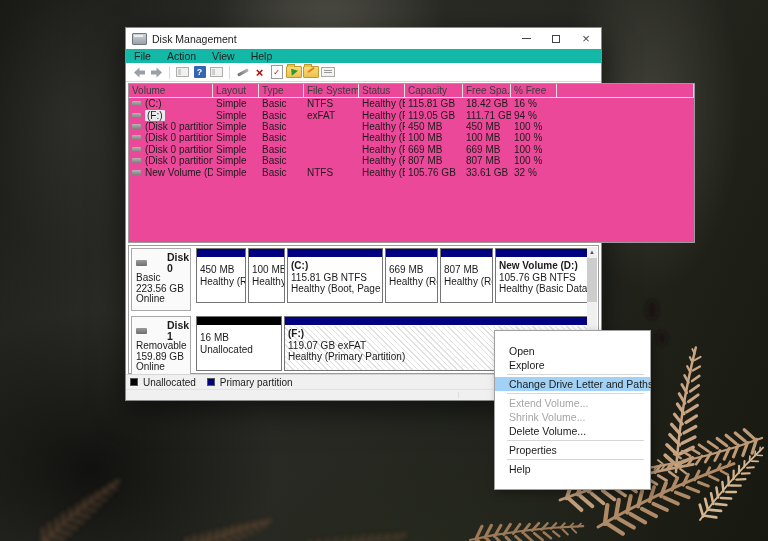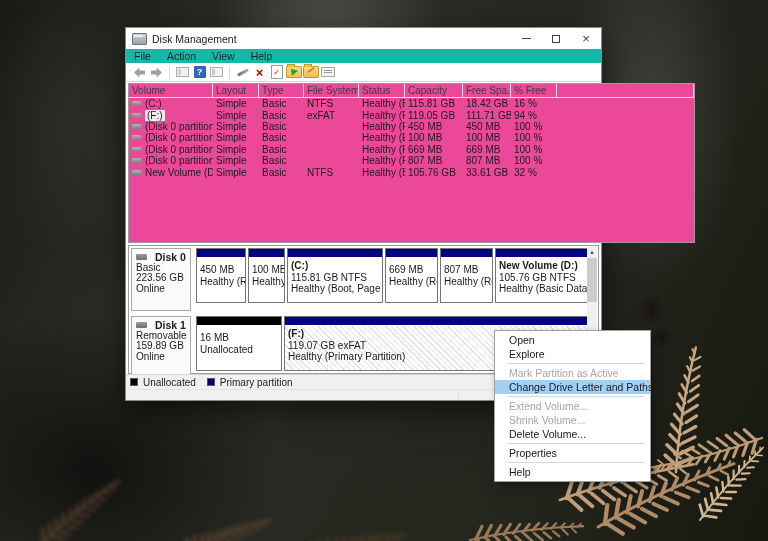--- a/index.html
+++ b/index.html
@@ -60,21 +60,21 @@
   .lv-row{display:flex;height:11.4px;align-items:center;}
   .lv-row .cell{padding-left:3px;box-sizing:border-box;overflow:hidden;white-space:nowrap;display:flex;align-items:center;}
   .c0{width:84px;}.c1{width:46px;}.c2{width:45px;}.c3{width:55px;}.c4{width:46px;}.c5{width:58px;}.c6{width:48px;}.c7{width:46px;}.c8{flex:1;}
   .vol-ic{width:9px;height:5px;background:linear-gradient(#b5b5b5,#7e7e7e);border-radius:1px;margin-right:4px;flex:none;}
   .sel-pill{background:#e9e9e9;border-radius:1px;padding:0 2px;}
   
   .graphview{position:absolute;left:2px;top:217px;width:471px;height:129px;background:#fff;border:1px solid #9b9b9b;box-sizing:border-box;}
   .disk-row{position:absolute;left:2px;right:13px;height:63px;}
   .dr0{top:2px;} .dr1{top:70px;}
   .disk-label{position:absolute;left:0;top:0;width:60px;height:63px;background:#fafafa;border:1px solid #a8a8a8;box-sizing:border-box;padding:3px 0 0 4px;line-height:10.5px;}
-  .disk-label .dname{font-weight:bold;font-size:10.5px;display:flex;align-items:center;gap:8px;}
+  .disk-label .dname{font-weight:bold;font-size:10.5px;display:flex;align-items:center;gap:20px;}
   .disk-ic{width:11px;height:6px;background:linear-gradient(#9a9a9a,#6f6f6f);border-radius:1px;flex:none;}
   .parts{position:absolute;left:65px;top:0;right:0;height:63px;display:flex;gap:2px;}
   .part{height:55px;border:1px solid #757575;box-sizing:border-box;background:#fff;overflow:hidden;flex:none;}
   .part .bar{height:8px;background:#000080;border-bottom:1px solid #fff;}
   .part .bar.black{background:#000;}
   .part .body{padding:6px 3px 0 3px;line-height:11.5px;white-space:nowrap;overflow:hidden;font-size:10px;}
   .part .body .b1{font-weight:bold;}
   .part.hatched .body{
     height:46px;box-sizing:border-box;
     background:repeating-linear-gradient(45deg,transparent,transparent 3px,rgba(90,90,90,0.18) 3px,rgba(90,90,90,0.18) 4px);
@@ -88,21 +88,21 @@
   .legendbar{position:absolute;left:0;top:346px;right:0;height:15px;background:#f0f0f0;border-top:1px solid #d5d5d5;display:flex;align-items:center;padding-left:4px;box-sizing:border-box;gap:5px;}
   .sw{width:8px;height:8px;border:1px solid #555;box-sizing:border-box;flex:none;}
   .sw-black{background:#000;} .sw-navy{background:#000080;}
   .legendbar .ltext{font-size:10px;color:#1b1b1b;margin-right:6px;}
   .statusbar{position:absolute;left:0;top:361px;right:0;bottom:0;background:#f0f0f0;border-top:1px solid #e2e2e2;}
   .statusbar .div{position:absolute;left:332px;top:2px;bottom:2px;width:1px;background:#dcdcdc;}
   
   .ctxmenu{
     position:absolute;left:494px;top:330px;width:157px;
     background:#fff;border:1px solid #a0a0a0;box-shadow:3px 3px 8px rgba(0,0,0,0.35);
-    padding:2px 0;box-sizing:border-box;font-size:10.5px;color:#1a1a1a;
+    padding:13px 0;box-sizing:border-box;font-size:10.5px;color:#1a1a1a;
   }
   .mi{height:14px;display:flex;align-items:center;padding-left:14px;white-space:nowrap;}
   .mi.disabled{color:#a6a6a6;}
   .mi.hilite{background:#a1d2f5;}
   .msep{height:1px;background:#d7d7d7;margin:2px 6px 2px 12px;}
 </style>
 </head>
 <body>
 
 <div class="bg">
@@ -441,21 +441,20 @@
 
   <div class="statusbar">
       <div class="div"></div>
     </div>
 </div>
 
 <div class="ctxmenu">
   <div class="mi">Open</div>
   <div class="mi">Explore</div>
   <div class="msep"></div>
-  <div class="mi disabled">Mark Partition as Active</div>
   <div class="mi hilite">Change Drive Letter and Paths...</div>
   <div class="msep"></div>
   <div class="mi disabled">Extend Volume...</div>
   <div class="mi disabled">Shrink Volume...</div>
   <div class="mi">Delete Volume...</div>
   <div class="msep"></div>
   <div class="mi">Properties</div>
   <div class="msep"></div>
   <div class="mi">Help</div>
 </div>

